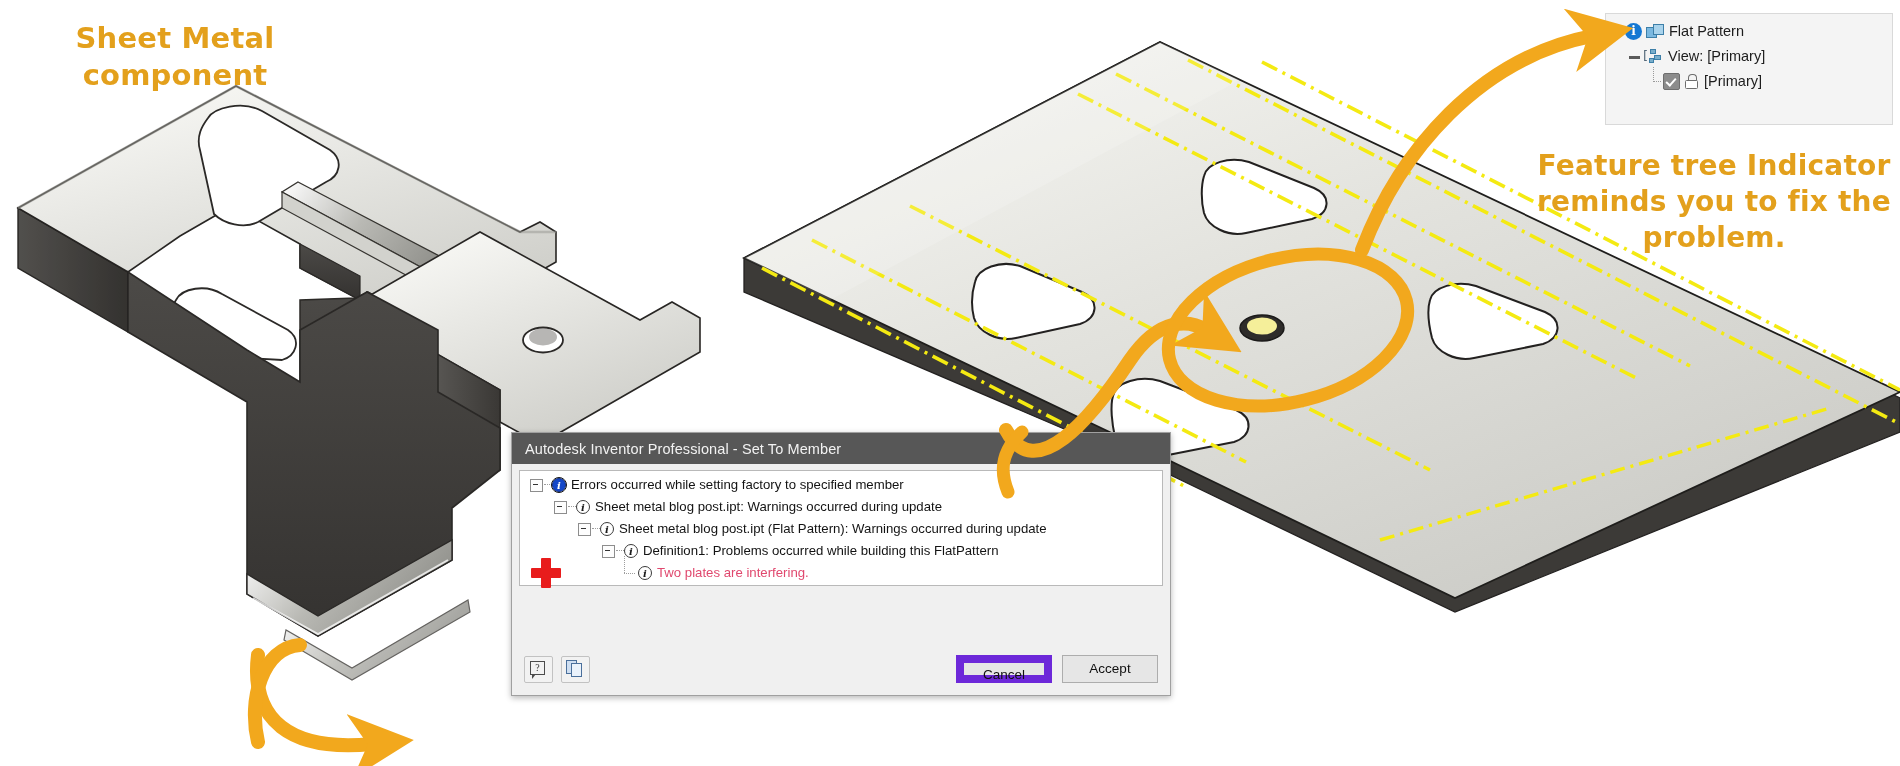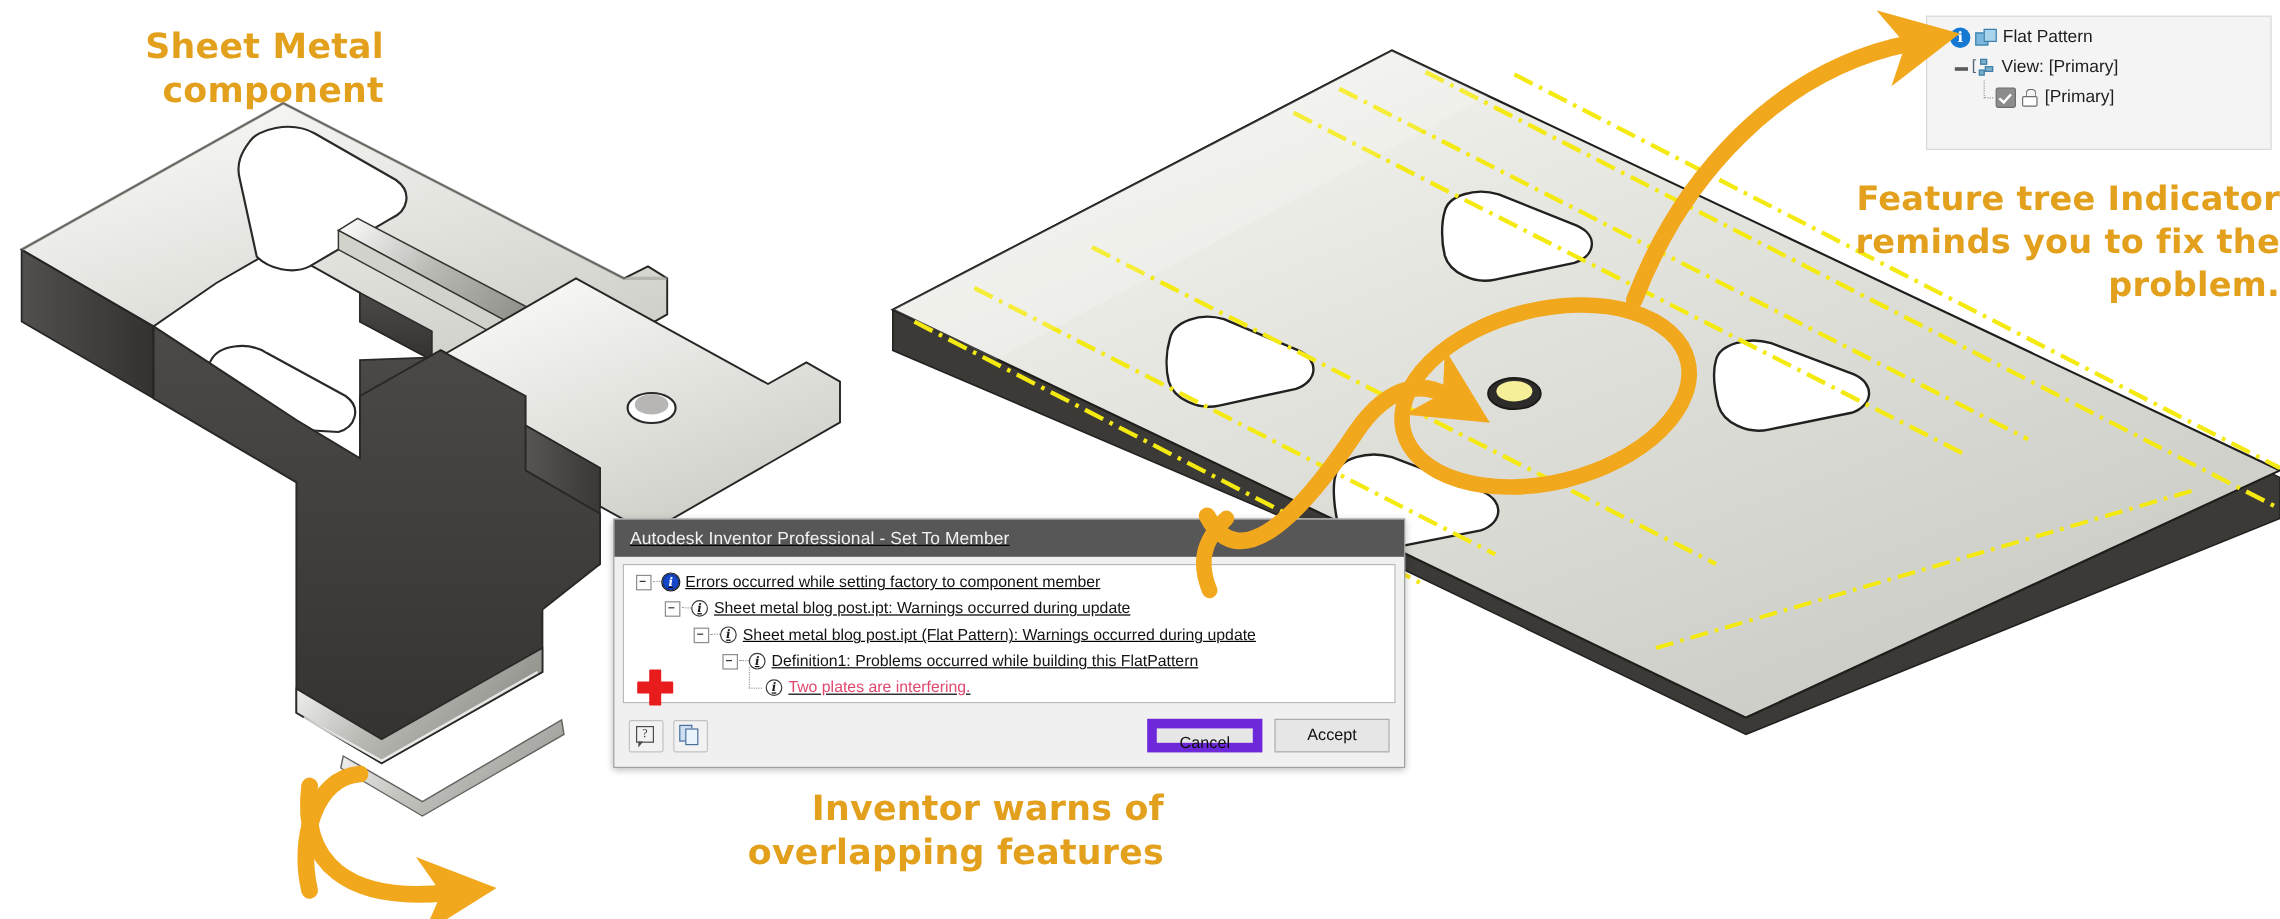--- a/index.html
+++ b/index.html
@@ -21,21 +21,21 @@
   .abs { position: absolute; }
 
   
   .callout {
     position: absolute;
     color: #E3A01C;
     font-family: "DejaVu Sans", sans-serif;
     font-weight: bold;
     letter-spacing: 0.2px;
     line-height: 1.28;
-    text-align: right;
+    text-align: center;
     white-space: pre-line;
     user-select: none;
   }
   #callout-sheet-metal {
     left: 30px; top: 20px; width: 290px;
     font-size: 29px;
   }
   #callout-feature-tree {
     left: 1528px; top: 148px; width: 372px;
     font-size: 28px;
@@ -196,27 +196,26 @@
     background: #ffffff;
     border-radius: 1px;
   }
   .icon-error::before { transform: rotate(45deg); }
   .icon-error::after  { transform: rotate(-45deg); }
   .tree-label { line-height: 1; text-align: right; }
 
   
   #inventor-dialog {
     left: 511px; top: 432px;
-    width: 660px; height: 208px;
+    width: 660px; height: 264px;
     background: #f0f0f0;
     border: 1px solid #a0a0a0;
     box-shadow: 0 2px 6px rgba(0,0,0,0.28);
     box-sizing: border-box;
     font-family: "Liberation Sans", sans-serif;
-    text-decoration: underline;
   }
   #dialog-titlebar {
     height: 31px;
     background: #575757;
     color: #f2f2f2;
     font-size: 14.5px;
     display: flex;
     align-items: center;
     padding-left: 13px;
     letter-spacing: 0.1px;
@@ -545,21 +544,21 @@
     <div id="dialog-titlebar">
       <span>Autodesk Inventor Professional - Set To Member</span>
     </div>
 
     <div id="dialog-tree">
 
       <div class="dlg-row" style="padding-left:10px">
         <span class="dlg-exp"></span>
         <span class="dlg-dash"></span>
         <span class="dlg-info filled">i</span>
-        <span class="dlg-text">Errors occurred while setting factory to component member</span>
+        <span class="dlg-text">Errors occurred while setting factory to specified member</span>
       </div>
 
       <div class="dlg-row" style="padding-left:34px">
         <span class="dlg-exp"></span>
         <span class="dlg-dash"></span>
         <span class="dlg-info">i</span>
         <span class="dlg-text">Sheet metal blog post.ipt: Warnings occurred during update</span>
       </div>
 
       <div class="dlg-row" style="padding-left:58px">
@@ -620,16 +619,14 @@
     <path d="M1022,432 C1000,452 1000,472 1008,492" fill="none" stroke="#F2A81D" stroke-width="13" stroke-linecap="round"></path>
   </svg>
 
   <div id="callout-sheet-metal" class="callout">Sheet Metal
 component</div>
 
   <div id="callout-feature-tree" class="callout">Feature tree Indicator
 reminds you to fix the
 problem.</div>
 
-  <div id="callout-inventor-warns" class="callout">Inventor warns of
-overlapping features</div>
 
 </div>
 
 </body></html>

